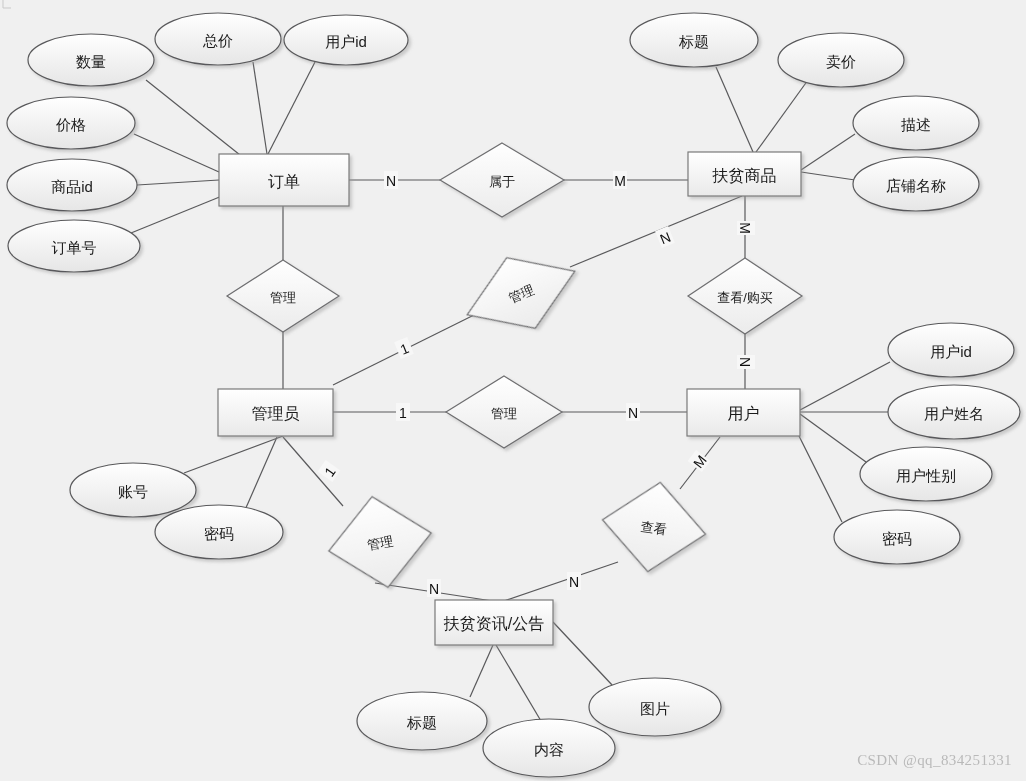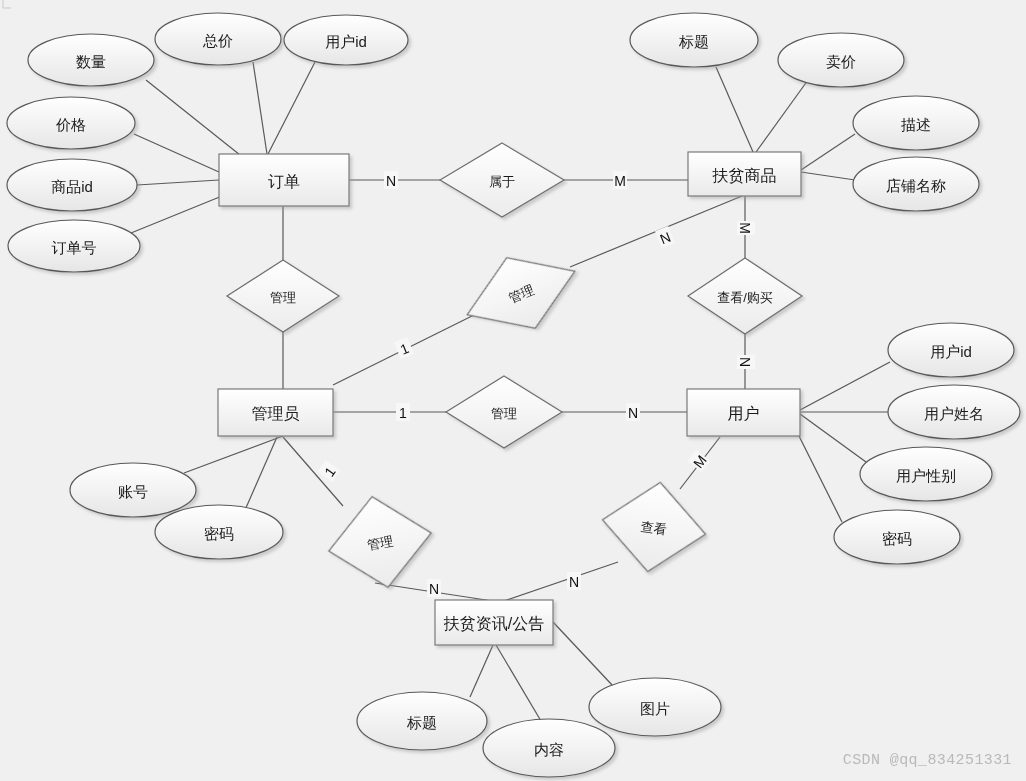--- a/index.html
+++ b/index.html
@@ -18,21 +18,21 @@
   .lbl{font-family:"Liberation Sans","DejaVu Sans",sans-serif;fill:#1a1a1a;text-anchor:middle;dominant-baseline:central;}
   .lbl-entity{font-size:16px;}
   .lbl-attr{font-size:15px;}
   .lbl-rel{font-size:13px;}
   .card-bg{fill:#f7f7f7;}
   .card-txt{font-size:14px;fill:#101010;text-anchor:middle;dominant-baseline:central;
             font-family:"Liberation Sans","DejaVu Sans",sans-serif;}
   #watermark{
     position:absolute;right:14px;bottom:12px;
     color:#b9b9b9;font-size:15px;letter-spacing:.4px;
-    font-family:Liberation Mono, monospace;
+    font-family:Liberation Serif, serif;
     user-select:none;
   }
   .corner-mark{fill:none;stroke:#c9c9c9;stroke-width:1;}
 </style>
 </head>
 <body>
 
 <svg id="canvas" viewBox="0 0 1026 781">
   <defs>
     <linearGradient id="gradBox" x1="0" y1="0" x2="0" y2="1">

